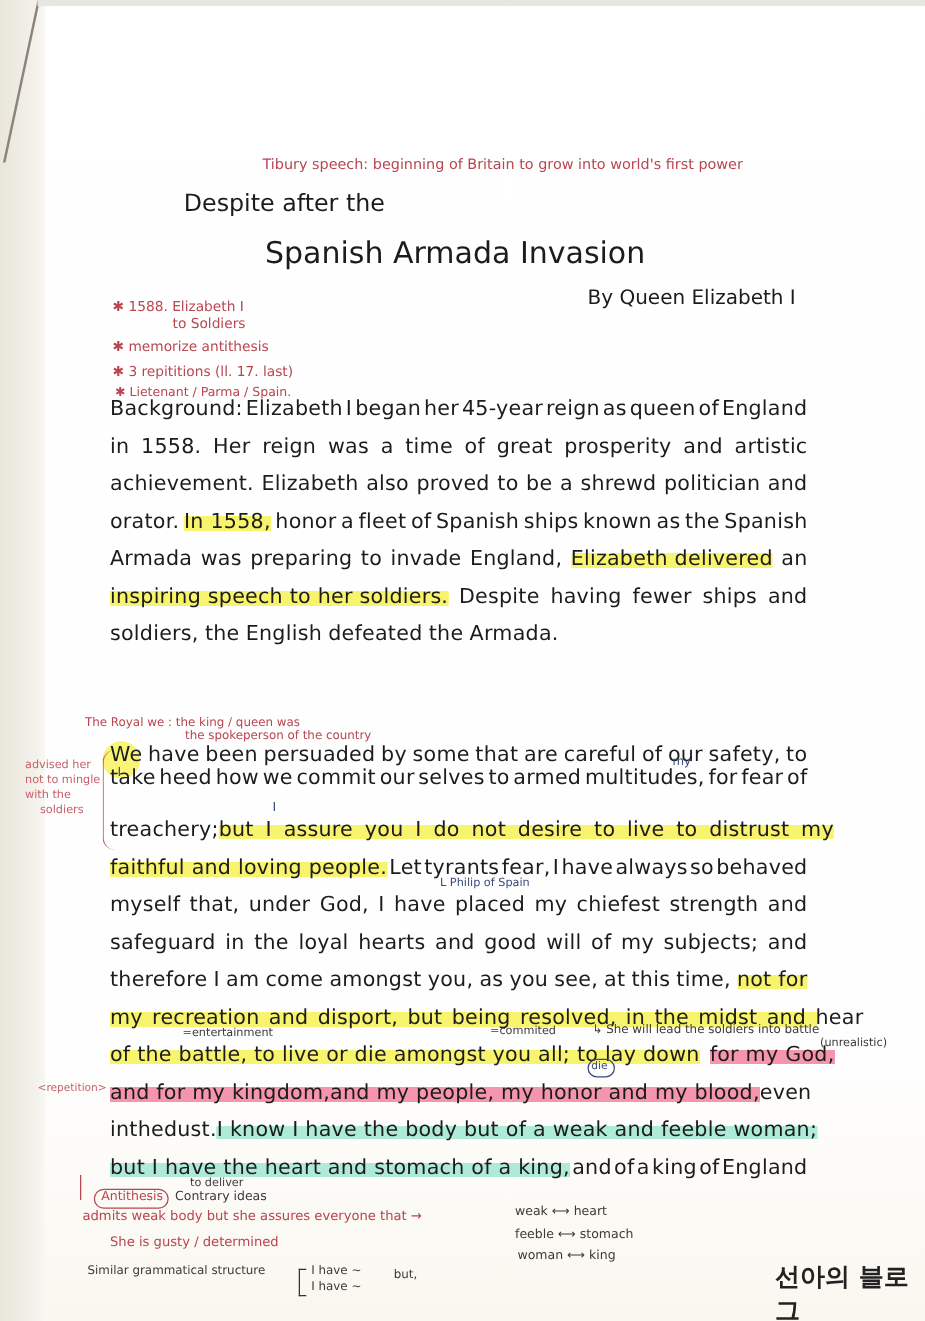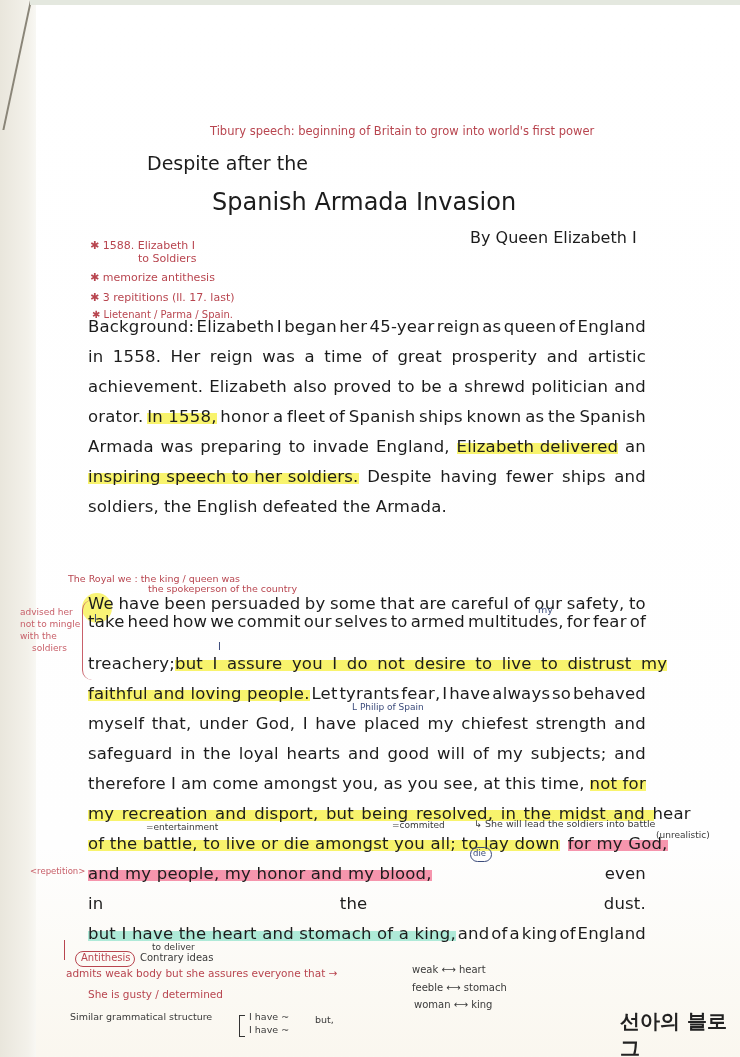--- a/index.html
+++ b/index.html
@@ -276,27 +276,29 @@
 <div class="body-line last" style="top:834px;gap:8px;">
   <span class="w hl-y">of the battle, to live or die amongst you all; to lay down</span>
     <span class="w hl-p">for my God,</span>
 </div>
 <div class="hand dark" style="left:656px;top:830px;font-size:9px;">(unrealistic)</div>
 <div class="die-circle"></div>
 <div class="hand navy" style="left:473px;top:848px;font-size:8.5px;">die</div>
 
 <div class="hand pink" style="left:30px;top:866px;font-size:8.5px;">&lt;repetition&gt;</div>
 <div class="body-line" style="top:864px;">
+  <span class="w hl-p">and for my kingdom,</span>
     <span class="w hl-p">and my people, my honor and my blood,</span>
     <span class="w">even</span>
 </div>
 <div class="body-line" style="top:894px;">
   <span class="w">in</span>
     <span class="w">the</span>
     <span class="w">dust.</span>
+    <span class="w hl-t">I know I have the body but of a weak and feeble woman;</span>
 </div>
 <div class="body-line" style="top:924px;">
   <span class="w hl-t">but I have the heart and stomach of a king,</span>
     <span class="w">and</span>
     <span class="w">of</span>
     <span class="w">a</span>
     <span class="w">king</span>
     <span class="w">of</span>
     <span class="w">England</span>
 </div>

